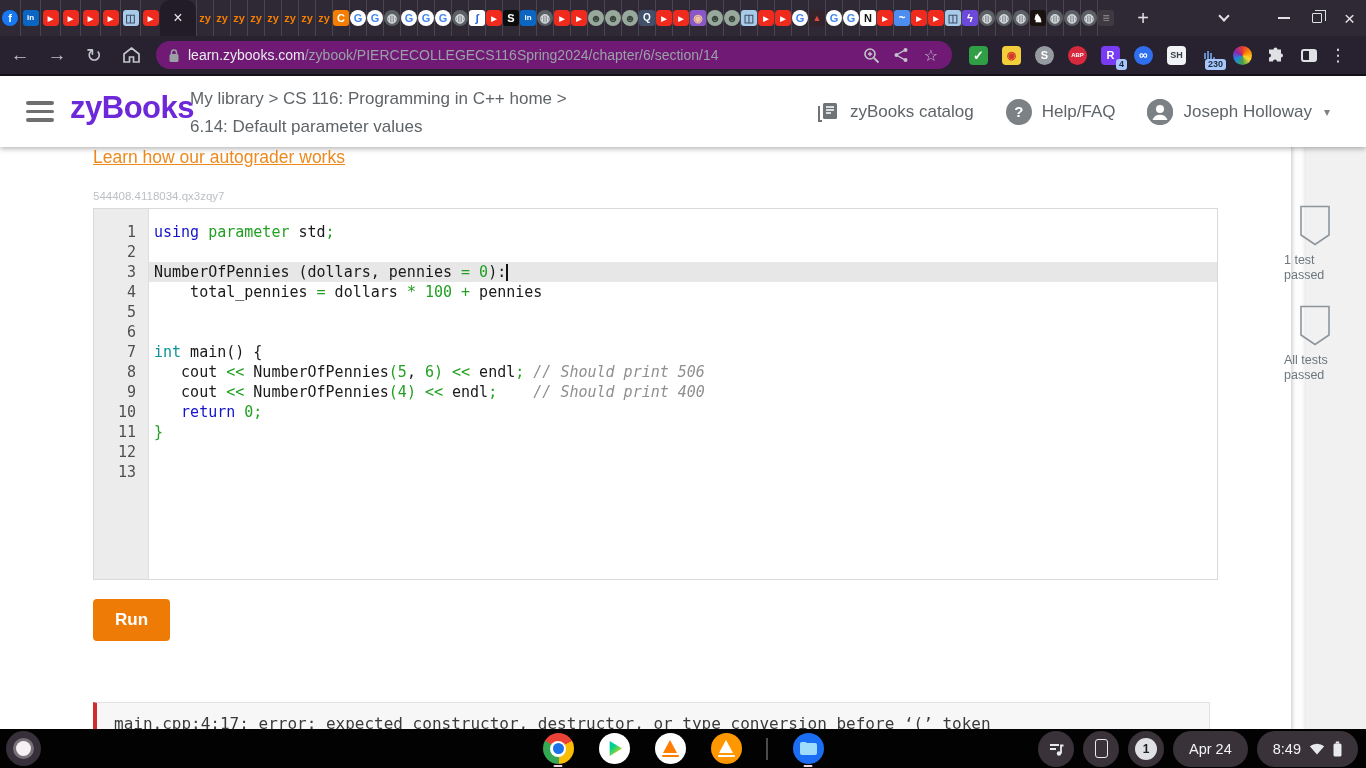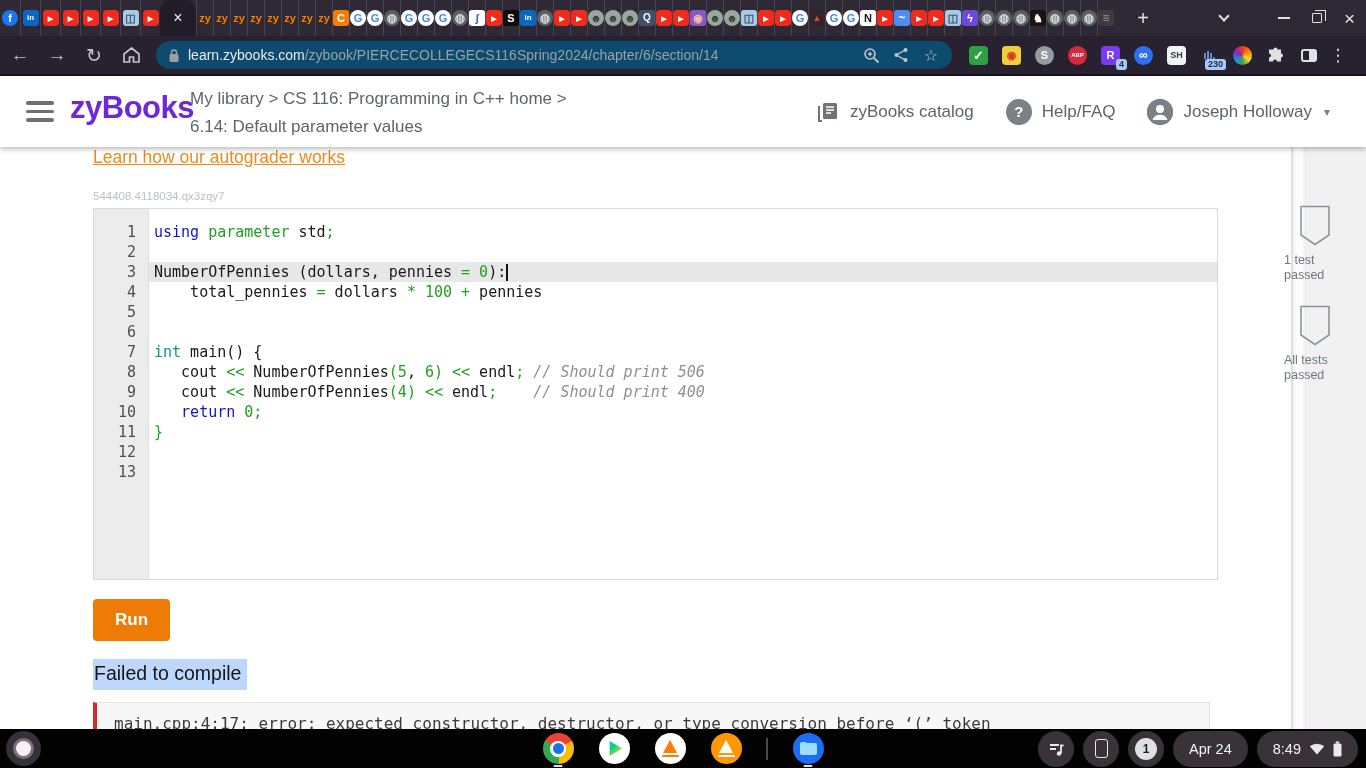--- a/index.html
+++ b/index.html
@@ -22,21 +22,21 @@
   .chev i{display:block;width:8px;height:8px;border-right:2px solid #dfe1e5;border-bottom:2px solid #dfe1e5;transform:rotate(45deg);margin-top:-4px}
   .winbtn{width:33px;height:36px;display:flex;align-items:center;justify-content:center;cursor:pointer}
   .win-min{width:12px;height:2px;background:#dfe1e5}
   .win-rest{width:10px;height:10px;border:1.5px solid #dfe1e5;border-radius:1px;position:relative}
   .win-rest::before{content:"";position:absolute;top:-4px;left:2px;width:10px;height:10px;border-top:1.5px solid #dfe1e5;border-right:1.5px solid #dfe1e5}
   .win-close{color:#dfe1e5;font-size:19px;line-height:1}
 
   
   .toolbar{position:absolute;top:36px;left:0;width:1366px;height:38px;background:#272130;display:flex;align-items:center;z-index:6}
   .navbtn{width:34px;height:34px;display:flex;align-items:center;justify-content:center;color:#c2c5c9;font-size:19px;cursor:pointer;margin-left:3px;flex:none}
-  .urlpill{height:28px;width:796px;margin-left:8px;background:#0c4a6e;border-radius:14px;display:flex;align-items:center;padding:0 6px 0 12px;flex:none}
+  .urlpill{height:28px;width:796px;margin-left:8px;background:#701a75;border-radius:14px;display:flex;align-items:center;padding:0 6px 0 12px;flex:none}
   .urltext{font-size:14px;white-space:nowrap;overflow:hidden;flex:1;margin-left:8px;cursor:text}
   .url-domain{color:#e8eaed}
   .url-path{color:#9aa0a6}
   .pill-ic{width:30px;height:26px;display:flex;align-items:center;justify-content:center;cursor:pointer;flex:none}
   .star{color:#c2c5c9;font-size:16px}
   .ext-row{display:flex;align-items:center;margin-left:10px}
   .ext-btn{width:33px;height:34px;display:flex;align-items:center;justify-content:center;position:relative;cursor:pointer;flex:none}
   .ext-ic{width:19px;height:19px;border-radius:4px;display:flex;align-items:center;justify-content:center;font-weight:bold;line-height:1}
   .ext-swirl{background:conic-gradient(#e53935,#fb8c00,#fdd835,#43a047,#1e88e5,#8e24aa,#e53935);border-radius:50%}
   .ext-badge{position:absolute;bottom:2px;right:0px;background:#a8c7fa;color:#1b2a41;font-size:9px;font-weight:bold;padding:1px 3px;border-radius:3px;line-height:1}
@@ -493,21 +493,20 @@
             <path d="M5 1.5 H33 V30 L19 39.5 L5 30 Z" fill="none" stroke="#8d959c" stroke-width="1.6"></path>
           </svg>
         <div class="test-label">
           <div>All tests</div>
             <div>passed</div>
         </div>
       </div>
     </div>
 
     <button class="run-btn">Run</button>
-    <div class="fail-txt">Failed to compile</div>
     <div class="err-box"><span>main.cpp:4:17: error: expected constructor, destructor, or type conversion before ‘(’ token</span></div>
   </div>
 
   <div class="shelf">
     <div class="launcher">
         <i></i>
       </div>
     <div class="shelf-apps" id="shelf-apps">
         <div class="app-wrap">
           <div class="app app-chrome"></div>

